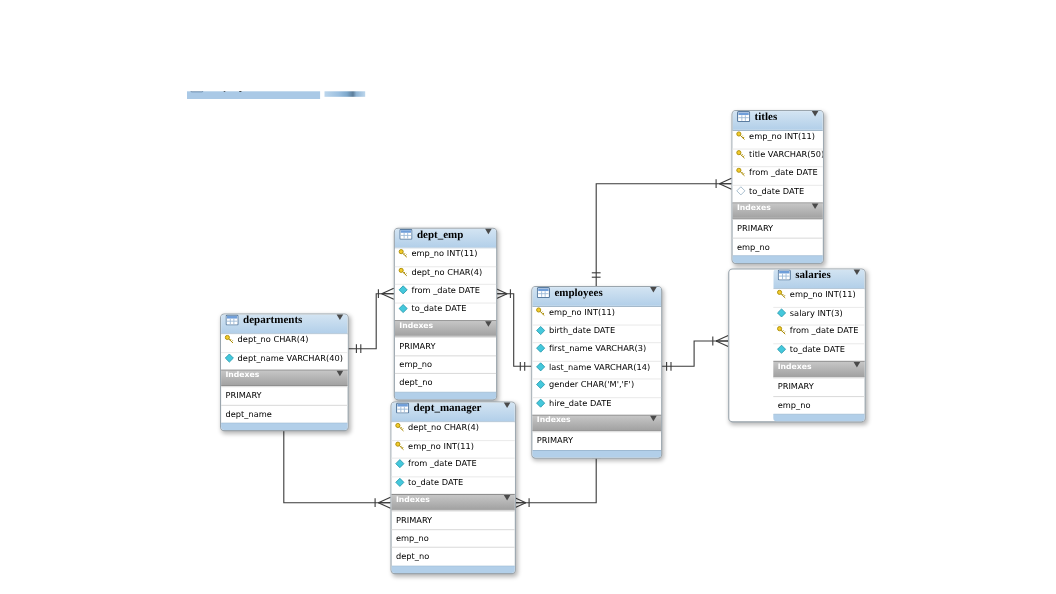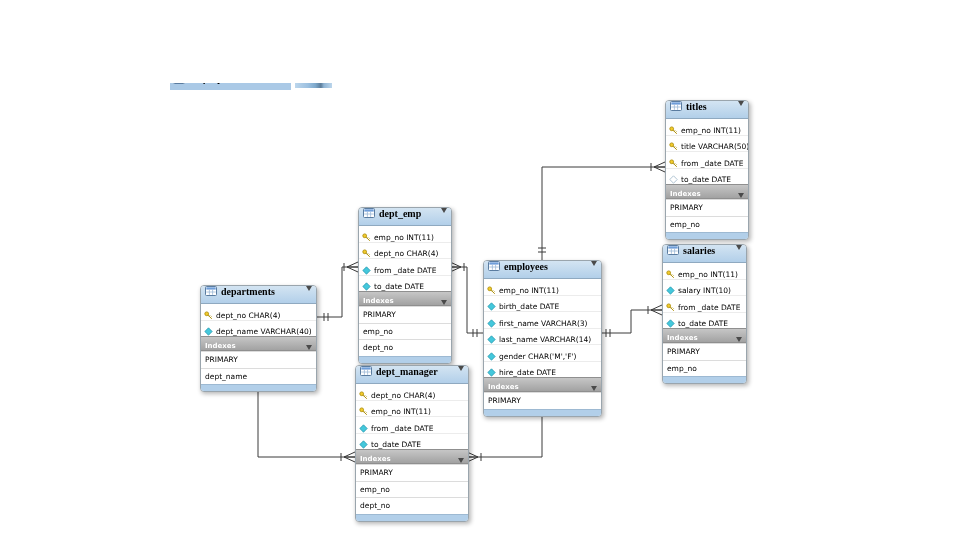--- a/index.html
+++ b/index.html
@@ -17,26 +17,26 @@
   .t-header{
     height:17px;display:flex;align-items:flex-start;gap:4px;padding:0 4px 0 4px;
     background:linear-gradient(to bottom,var(--header-light,#d3e4f2),var(--header,#b2cfe9));
     border-bottom:1px solid #8fa9c0;
     border-radius:3px 3px 0 0;
     font-weight:bold;font-size:10px;font-family:Liberation Serif, serif;
   }
   .t-header .title{flex:1;white-space:nowrap;overflow:hidden;}
   .tri{width:0;height:0;border-left:3.5px solid transparent;border-right:3.5px solid transparent;border-top:5px solid #4a4a4a;}
   .fields{background:var(--row-bg,#fff);}
-  .field{height:15.5px;display:flex;align-items:flex-end;gap:3px;padding:0 3px;border-top:1px solid #ececec;white-space:nowrap;overflow:hidden;}
+  .field{height:15.5px;display:flex;align-items:flex-start;gap:3px;padding:0 3px;border-top:1px solid #ececec;white-space:nowrap;overflow:hidden;}
   .field:first-child{border-top:none;}
   .fic{width:9px;height:9px;flex:0 0 9px;}
   .hic{width:12px;height:10px;flex:0 0 12px;}
   .idx-bar{
-    height:13px;display:flex;align-items:flex-end;padding:0 4px;
+    height:13px;display:flex;align-items:flex-start;padding:0 4px;
     background:linear-gradient(to bottom,var(--indexes-bar-light,#c6c6c6),var(--indexes-bar,#a2a2a2));
     border-top:1px solid #8f8f8f;border-bottom:1px solid #8f8f8f;
     color:var(--indexes-text,#fff);font-weight:bold;font-size:7px;
   }
   .idx-bar .title{flex:1;}
   .idx-row{height:15.5px;line-height:15.5px;padding:0 4px;border-top:1px solid #dcdcdc;white-space:nowrap;overflow:hidden;}
   .idx-row:first-of-type{border-top:none;}
   .t-footer{height:6px;background:var(--header,#b2cfe9);border-top:1px solid #9db9d2;border-radius:0 0 3px 3px;}
   .fragment{position:absolute;overflow:hidden;background:#aac9e6;}
   .fragment .inner{display:flex;align-items:center;gap:4px;font-weight:bold;font-size:8px;margin-top:-9px;padding-left:3px;}
@@ -279,21 +279,21 @@
             <span>hire_date DATE</span>
           </div>
         </div>
         <div class="idx-bar">
           <span class="title">Indexes</span>
           <span class="tri"></span>
         </div>
         <div class="idx-row">PRIMARY</div>
         <div class="t-footer"></div>
       </div>
-      <div class="table-node" style="left: 662px; top: 244px; width: 83px;">
+      <div class="table-node" style="left: 662px; top: 244px; width: 83px; padding-left: 40px;">
         <div class="t-header">
           <svg viewBox="0 0 12 10" class="hic">
             <rect x="0.5" y="0.5" width="11" height="9" rx="1" fill="#ffffff" stroke="#5a7ca0"></rect>
             <rect x="1.3" y="1.3" width="9.4" height="2.3" fill="#6f9ed9"></rect>
             <path d="M1.3 6 h9.4 M4.4 3.8 v5 M7.6 3.8 v5" stroke="#9bb8d6" stroke-width="0.8" fill="none"></path>
           </svg>
           <span class="title">salaries</span>
           <span class="tri"></span>
         </div>
         <div class="fields">
@@ -301,21 +301,21 @@
             <svg viewBox="0 0 10 10" class="fic">
               <circle cx="3" cy="3.1" r="2.1" fill="#f3cb2c" stroke="#a98a00" stroke-width="0.9"></circle>
               <path d="M4.5 4.6 L8.7 8.7 M7.2 7.3 L8.4 6.1 M5.7 5.9 L6.8 4.8" stroke="#a98a00" stroke-width="1" fill="none"></path>
             </svg>
             <span>emp_no INT(11)</span>
           </div>
           <div class="field">
             <svg viewBox="0 0 10 10" class="fic">
               <path d="M5 0.9 L9.1 5 L5 9.1 L0.9 5 Z" fill="#44c8dc" stroke="#1f93a8" stroke-width="0.8"></path>
             </svg>
-            <span>salary INT(10)</span>
+            <span>salary INT(3)</span>
           </div>
           <div class="field">
             <svg viewBox="0 0 10 10" class="fic">
               <circle cx="3" cy="3.1" r="2.1" fill="#f3cb2c" stroke="#a98a00" stroke-width="0.9"></circle>
               <path d="M4.5 4.6 L8.7 8.7 M7.2 7.3 L8.4 6.1 M5.7 5.9 L6.8 4.8" stroke="#a98a00" stroke-width="1" fill="none"></path>
             </svg>
             <span>from _date DATE</span>
           </div>
           <div class="field">
             <svg viewBox="0 0 10 10" class="fic">

